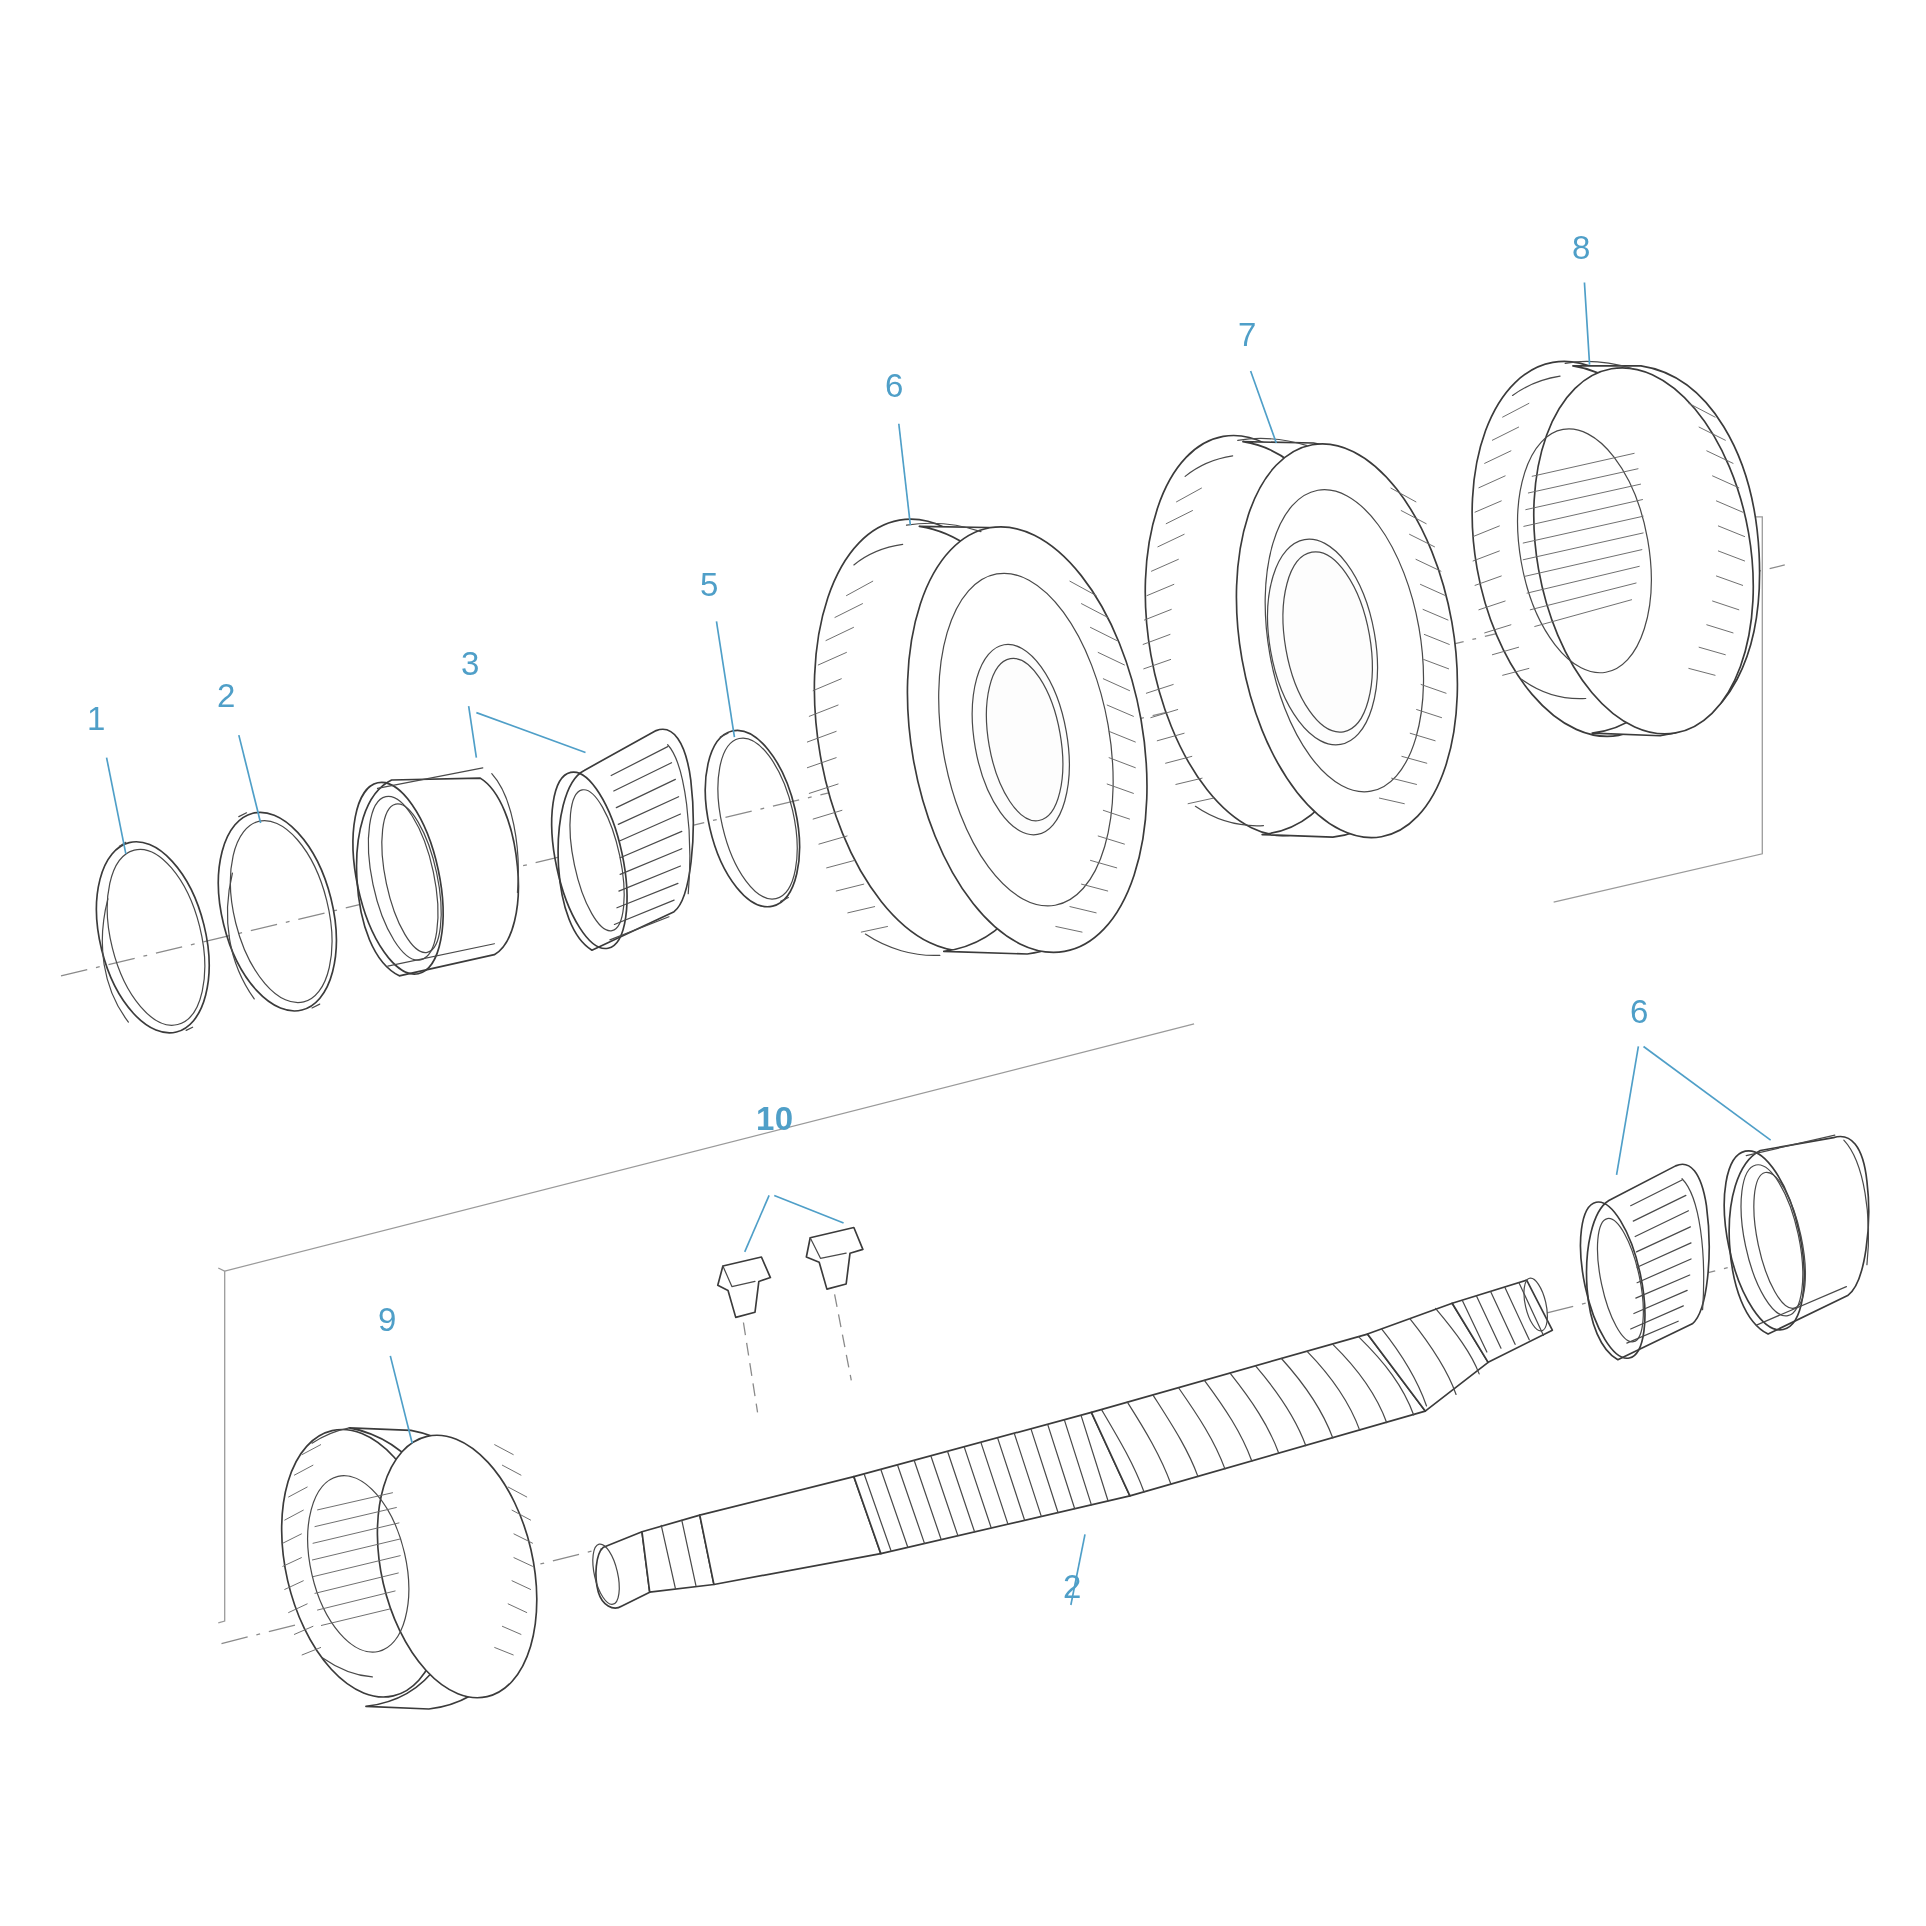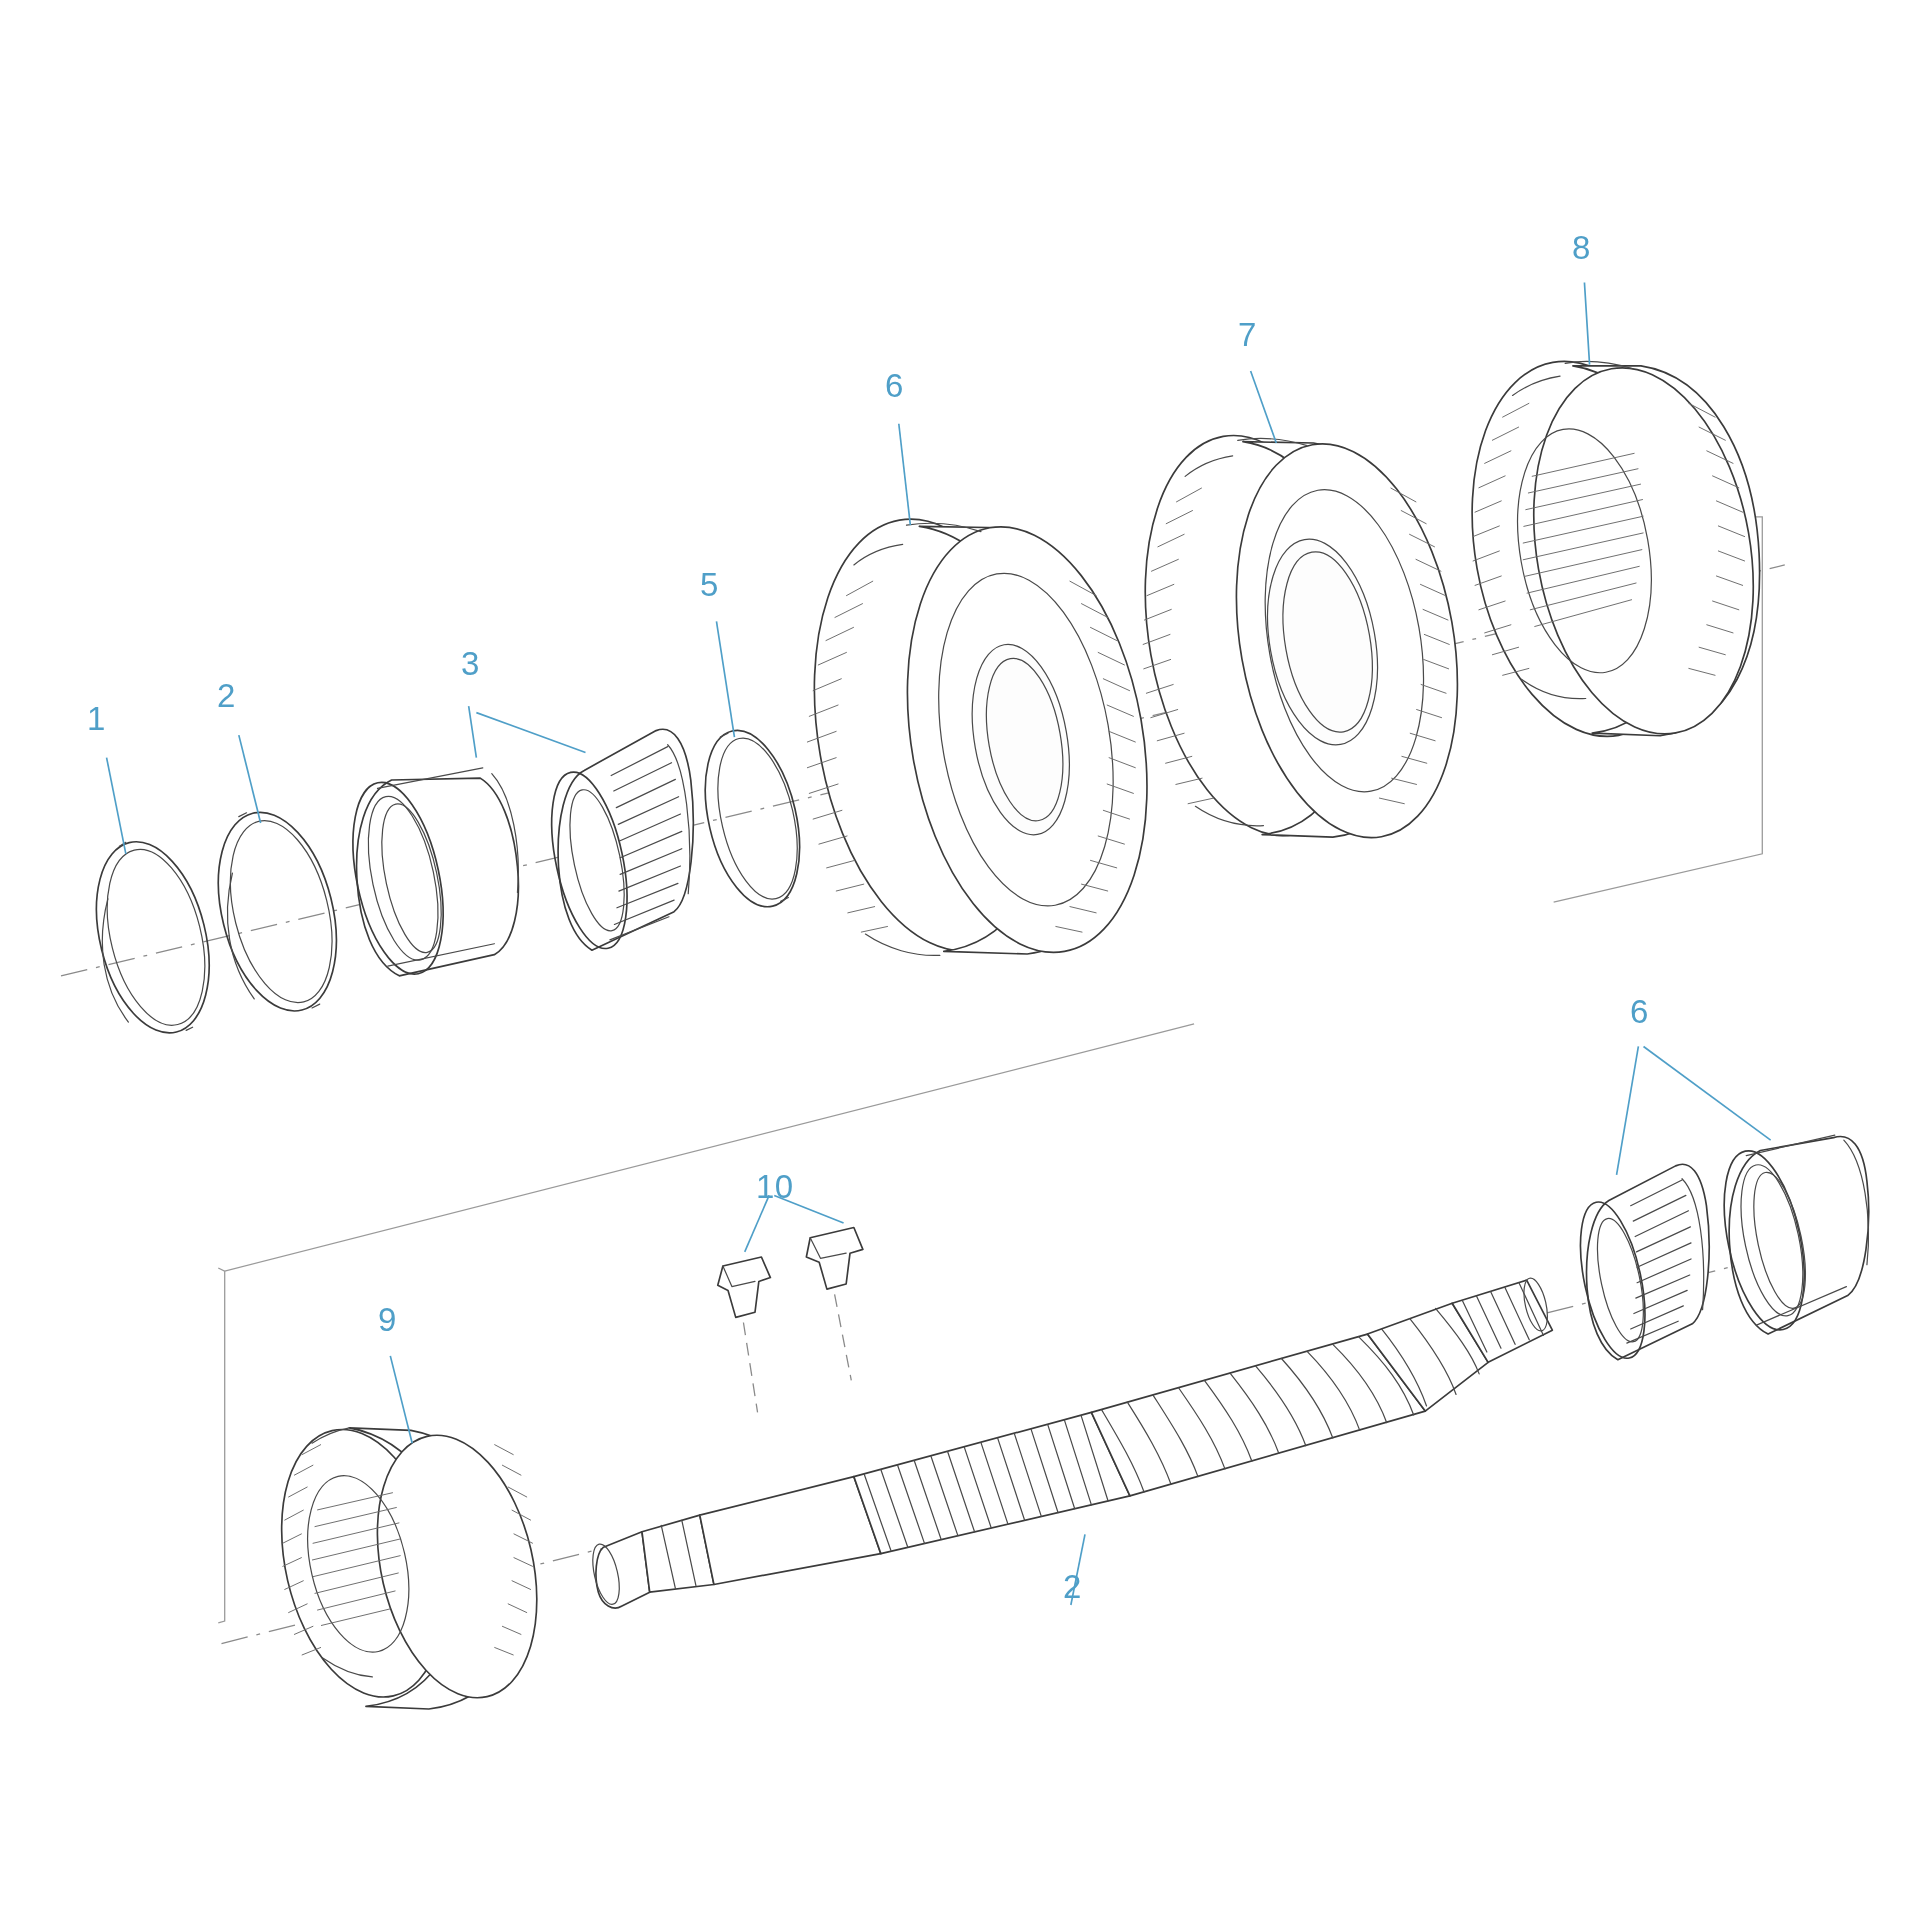--- a/index.html
+++ b/index.html
@@ -530,18 +530,18 @@
   </svg>
 
   <div class="callout-label" style="left:87px; top:700px;">1</div>
   <div class="callout-label" style="left:217px; top:677px;">2</div>
   <div class="callout-label" style="left:461px; top:645px;">3</div>
   <div class="callout-label" style="left:700px; top:566px;">5</div>
   <div class="callout-label" style="left:885px; top:367px;">6</div>
   <div class="callout-label" style="left:1238px; top:316px;">7</div>
   <div class="callout-label" style="left:1572px; top:229px;">8</div>
   <div class="callout-label" style="left:378px; top:1301px;">9</div>
-  <div class="callout-label" style="left:756px; top:1168px;">10</div>
+  <div class="callout-label" style="left:756px; top:1100px;font-weight:bold;">10</div>
   <div class="callout-label" style="left:1063px; top:1568px;">2</div>
   <div class="callout-label" style="left:1630px; top:993px;">6</div>
 
 </div>
 
 
 </body></html>

